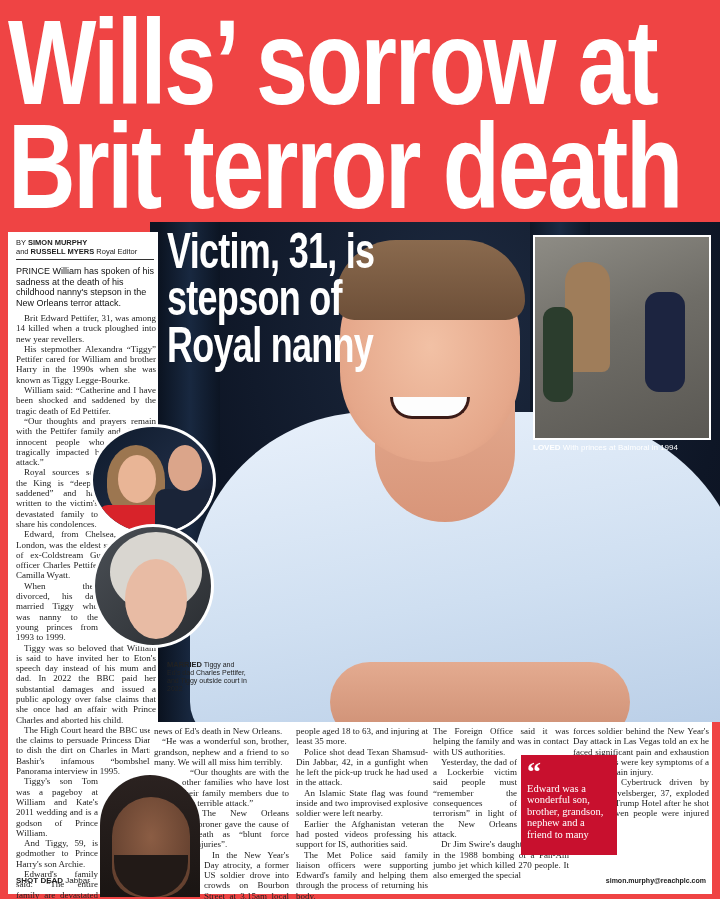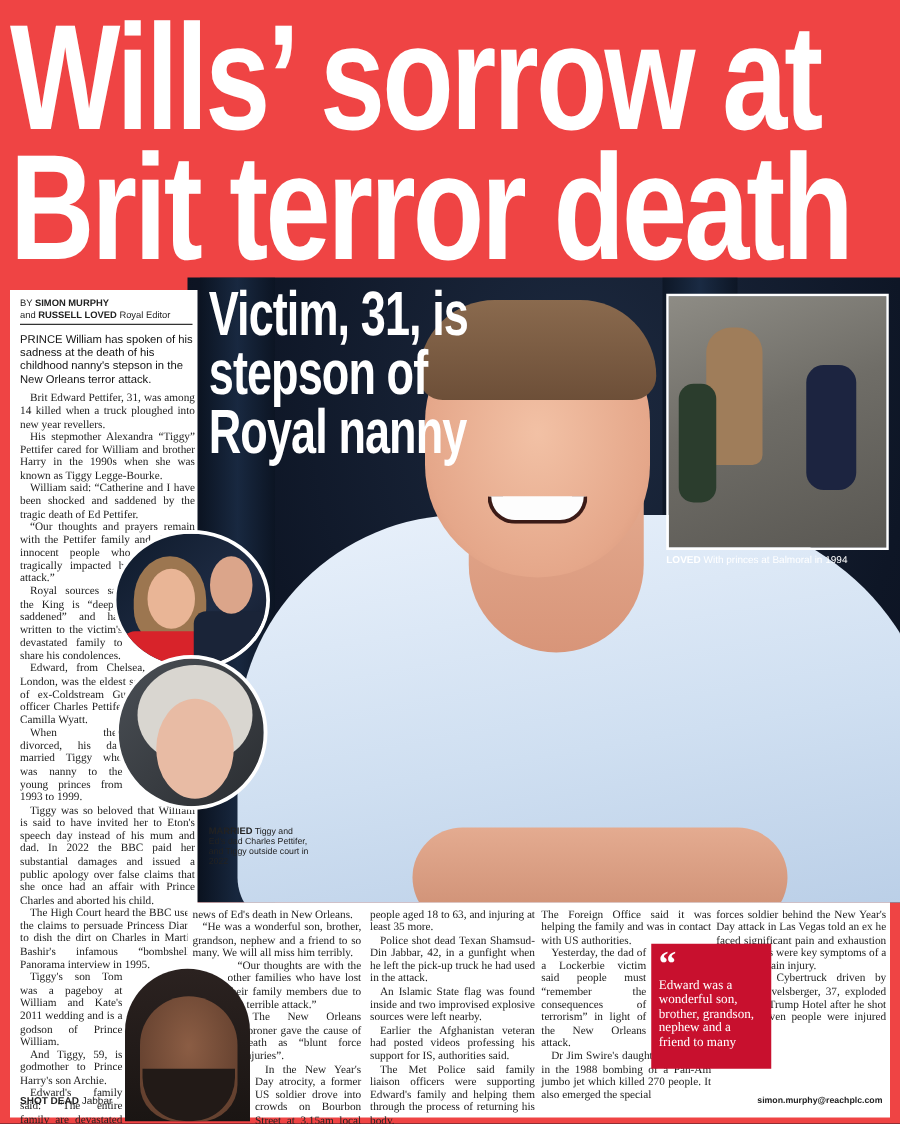--- a/index.html
+++ b/index.html
@@ -142,21 +142,21 @@
   <div class="caption-loved">
     <b>LOVED</b>
     <span>With princes at Balmoral in 1994</span>
   </div>
 
   <div class="col-left">
     <div class="byline">
       <span>BY</span>
       <b>SIMON MURPHY</b><br>
       <span>and</span>
-      <b>RUSSELL LOVED</b>
+      <b>RUSSELL MYERS</b>
       <span>Royal Editor</span>
     </div>
     <p class="intro">PRINCE William has spoken of his sadness at the death of his childhood nanny's stepson in the New Orleans terror attack.</p>
     <div class="lc-text body-text">
       <p>Brit Edward Pettifer, 31, was among 14 killed when a truck ploughed into new year revellers.</p>
       <p>His stepmother Alexandra “Tiggy” Pettifer cared for William and brother Harry in the 1990s when she was known as Tiggy Legge-Bourke.</p>
       <p>William said: “Catherine and I have been shocked and saddened by the tragic death of Ed Pettifer.</p>
       <p>“Our thoughts and prayers remain with the Pettifer family and all those innocent people who have been tragically impacted by this horrific attack.”</p>
       <p class="narrow">Royal sources say the King is “deeply saddened” and has written to the victim's devastated family to share his condolences.</p>
       <p class="mid">Edward, from Chelsea, London, was the eldest son of ex-Coldstream Guards officer Charles Pettifer and Camilla Wyatt.</p>
@@ -189,21 +189,21 @@
     <div class="bcol bcol1 body-text">
       <p style="text-indent:0">news of Ed's death in New Orleans.</p>
       <p>“He was a wonderful son, brother, grandson, nephew and a friend to so many. We will all miss him terribly.</p>
       <p class="r1">“Our thoughts are with the other families who have lost their family members due to this terrible attack.”</p>
       <p class="r2">The New Orleans coroner gave the cause of death as “blunt force injuries”.</p>
       <p class="r3">In the New Year's Day atrocity, a former US soldier drove into crowds on Bourbon Street at 3.15am local time, killing 14</p>
     </div>
     <div class="bcol bcol2 body-text">
       <p style="text-indent:0">people aged 18 to 63, and injuring at least 35 more.</p>
       <p>Police shot dead Texan Shamsud-Din Jabbar, 42, in a gunfight when he left the pick-up truck he had used in the attack.</p>
-      <p>An Islamic State flag was found inside and two improvised explosive sources were left nearby.</p>
+      <p>An Islamic State flag was found inside and two improvised explosive soldier were left nearby.</p>
       <p>Earlier the Afghanistan veteran had posted videos professing his support for IS, authorities said.</p>
       <p>The Met Police said family liaison officers were supporting Edward's family and helping them through the process of returning his body.</p>
     </div>
     <div class="bcol bcol3 body-text">
       <p style="text-indent:0">The Foreign Office said it was helping the family and was in contact with US authorities.</p>
       <p style="width:84px">Yesterday, the dad of a Lockerbie victim said people must “remember the consequences of terrorism” in light of the New Orleans attack.</p>
       <p>Dr Jim Swire's daughter Flora died in the 1988 bombing of a Pan-Am jumbo jet which killed 270 people. It also emerged the special</p>
     </div>
     <div class="bcol bcol4 body-text">
       <p style="text-indent:0">forces soldier behind the New Year's Day attack in Las Vegas told an ex he faced significant pain and exhaustion that she says were key symptoms of a traumatic brain injury.</p>

